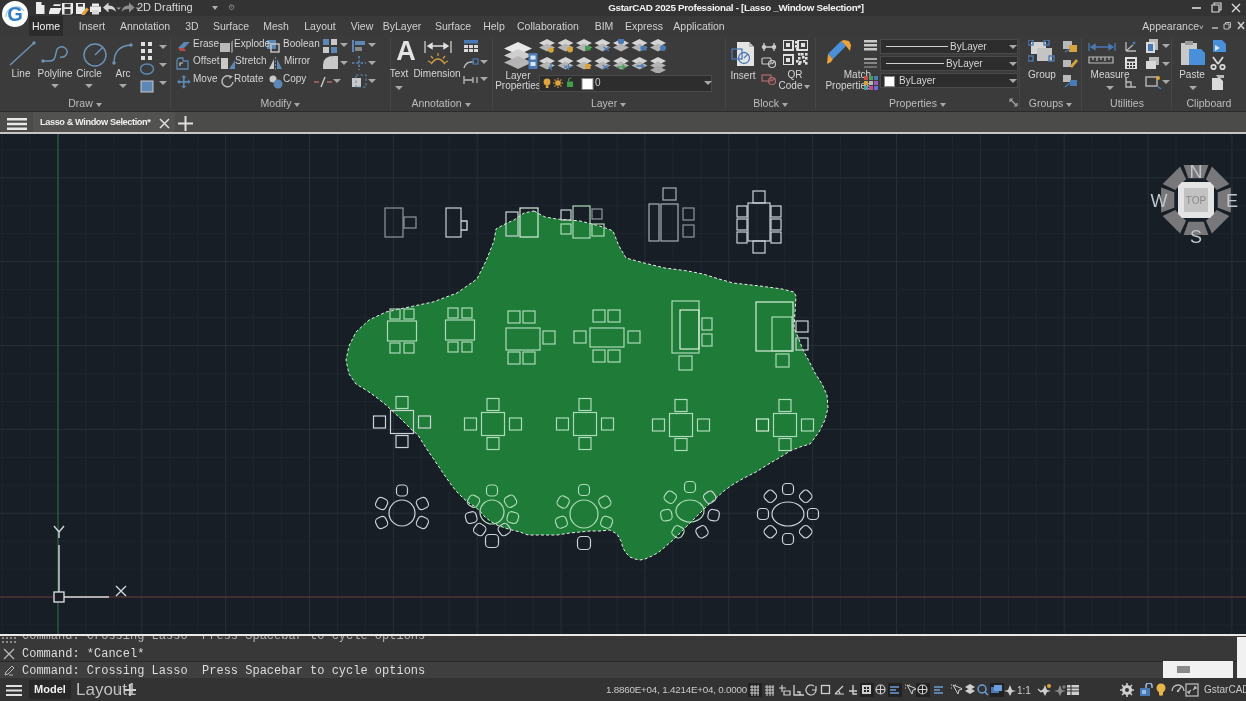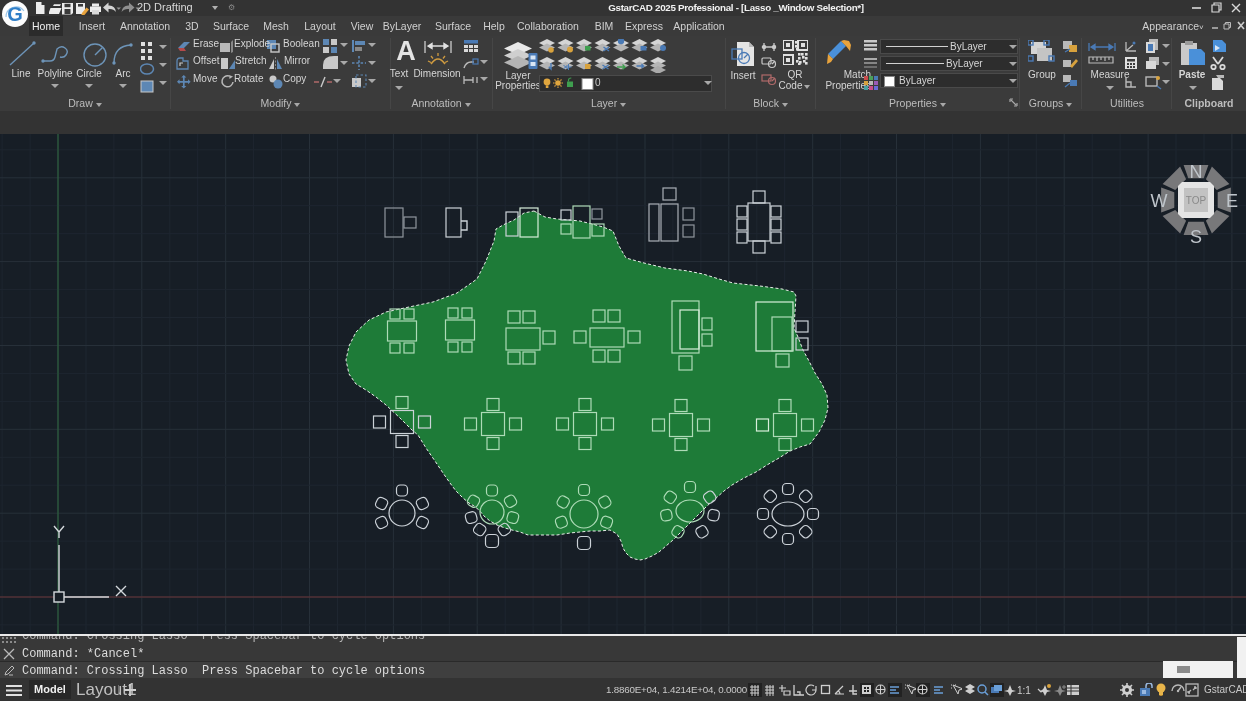--- a/index.html
+++ b/index.html
@@ -521,21 +521,21 @@
             <path d="M11,11 l4,3" stroke="#4a7ab5" stroke-width="1.4"></path>
             <circle cx="12" cy="3" r="2" fill="#d8a23d"></circle>
           </g>
 </svg>
 <div class="abs" style="left:80px;top:8px;width:0;height:0;border-left:4px solid transparent;border-right:4px solid transparent;border-top:4.5px solid #a8a8a8;"></div>
 <div class="abs" style="left:80px;top:26px;width:0;height:0;border-left:4px solid transparent;border-right:4px solid transparent;border-top:4.5px solid #a8a8a8;"></div>
 <div class="abs" style="left:80px;top:44px;width:0;height:0;border-left:4px solid transparent;border-right:4px solid transparent;border-top:4.5px solid #a8a8a8;"></div>
 <div class="plabel">Utilities</div>
 </div>
 <div class="psep" style="left:1171px;"></div>
-<div class="panel" style="left:1172px;width:74px;font-weight:bold;">
+<div class="panel" style="left:1172px;width:74px;">
 <svg class="abs" style="left:8px;top:5px" width="26" height="26" viewBox="0 0 26 26">
 <rect x="1" y="2" width="16" height="22" fill="#c9c9c9"></rect>
 <rect x="5" y="0" width="8" height="4" fill="#9a9a9a"></rect>
 <path d="M9,8 h12 l4,4 v12 h-16 Z" fill="#4a90d9"></path>
 </svg>
 <div class="bigbtn" style="left:-2px;top:33px;width:44px;">Paste</div>
 <div class="abs" style="left:17px;top:50px;width:0;height:0;border-left:4px solid transparent;border-right:4px solid transparent;border-top:4.5px solid #a8a8a8;"></div>
 <svg class="abs" style="left:38px;top:3px" width="20" height="52" viewBox="0 0 20 52">
 <g>
             <path d="M3,1 h9 l4,4 v8 h-13 Z" fill="#4a90d9"></path>
@@ -547,20 +547,32 @@
             <circle cx="12.5" cy="10" r="2.2"></circle>
           </g>
 <g transform="translate(0,36)">
             <path d="M2,3 h8 l3,3 v9 h-11 Z" fill="#d9d9d9"></path>
             <path d="M6,0 h8 l0,3 h-6 Z" fill="#b9b9b9"></path>
           </g>
 </svg>
 <div class="plabel">Clipboard</div>
 </div>
     </div>
+<div class="tabbar">
+<svg class="abs" style="left:7px;top:6px" width="21" height="12">
+        <path d="M0,1.2 h20 M0,6 h20 M0,10.8 h20" stroke="#e8e8e8" stroke-width="2.4"></path>
+      </svg>
+<div class="abs" style="left:33px;top:0px;width:142px;height:20px;background:#525251;color:#f0f0f0;font-size:9.2px;letter-spacing:-0.4px;font-weight:bold;line-height:20px;text-align:left;padding-left:7px;">Lasso &amp; Window Selection*</div>
+<svg class="abs" style="left:159px;top:6px" width="11" height="11">
+        <path d="M1,1 l9,9 M10,1 l-9,9" stroke="#e0e0e0" stroke-width="1.5"></path>
+      </svg>
+<svg class="abs" style="left:178px;top:4px" width="15" height="15">
+        <path d="M7.5,0 v15 M0,7.5 h15" stroke="#e0e0e0" stroke-width="2"></path>
+      </svg>
+</div>
 <svg class="canvas" width="1246" height="500" viewBox="0 0 1246 500">
 <rect width="1246" height="500" fill="#171e26"></rect>
 <line x1="-25.8" y1="0" x2="-25.8" y2="500" stroke="#273039" stroke-width="1"></line>
 <line x1="2.1" y1="0" x2="2.1" y2="500" stroke="#1e2630" stroke-width="1"></line>
 <line x1="30.1" y1="0" x2="30.1" y2="500" stroke="#1e2630" stroke-width="1"></line>
 <line x1="58.0" y1="0" x2="58.0" y2="500" stroke="#273039" stroke-width="1"></line>
 <line x1="86.0" y1="0" x2="86.0" y2="500" stroke="#1e2630" stroke-width="1"></line>
 <line x1="113.9" y1="0" x2="113.9" y2="500" stroke="#1e2630" stroke-width="1"></line>
 <line x1="141.8" y1="0" x2="141.8" y2="500" stroke="#273039" stroke-width="1"></line>
 <line x1="169.8" y1="0" x2="169.8" y2="500" stroke="#1e2630" stroke-width="1"></line>

